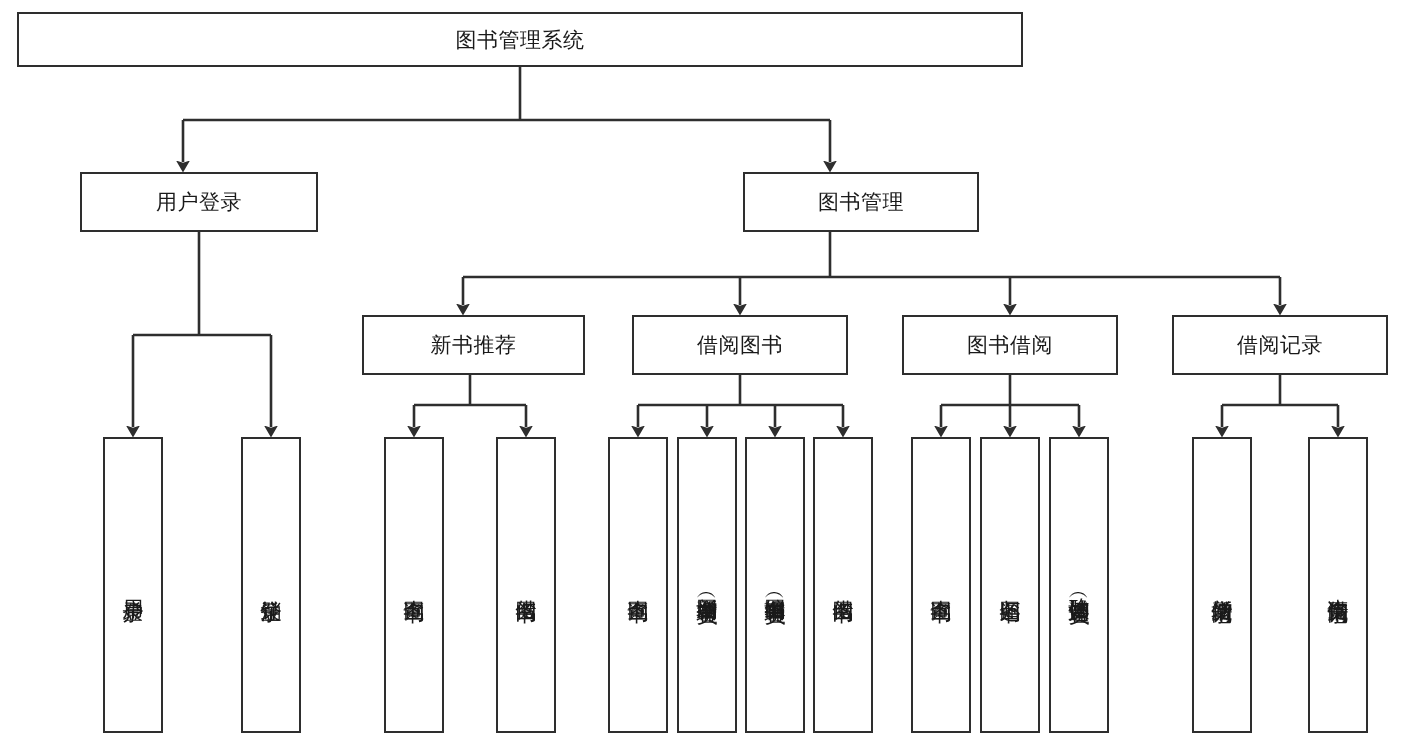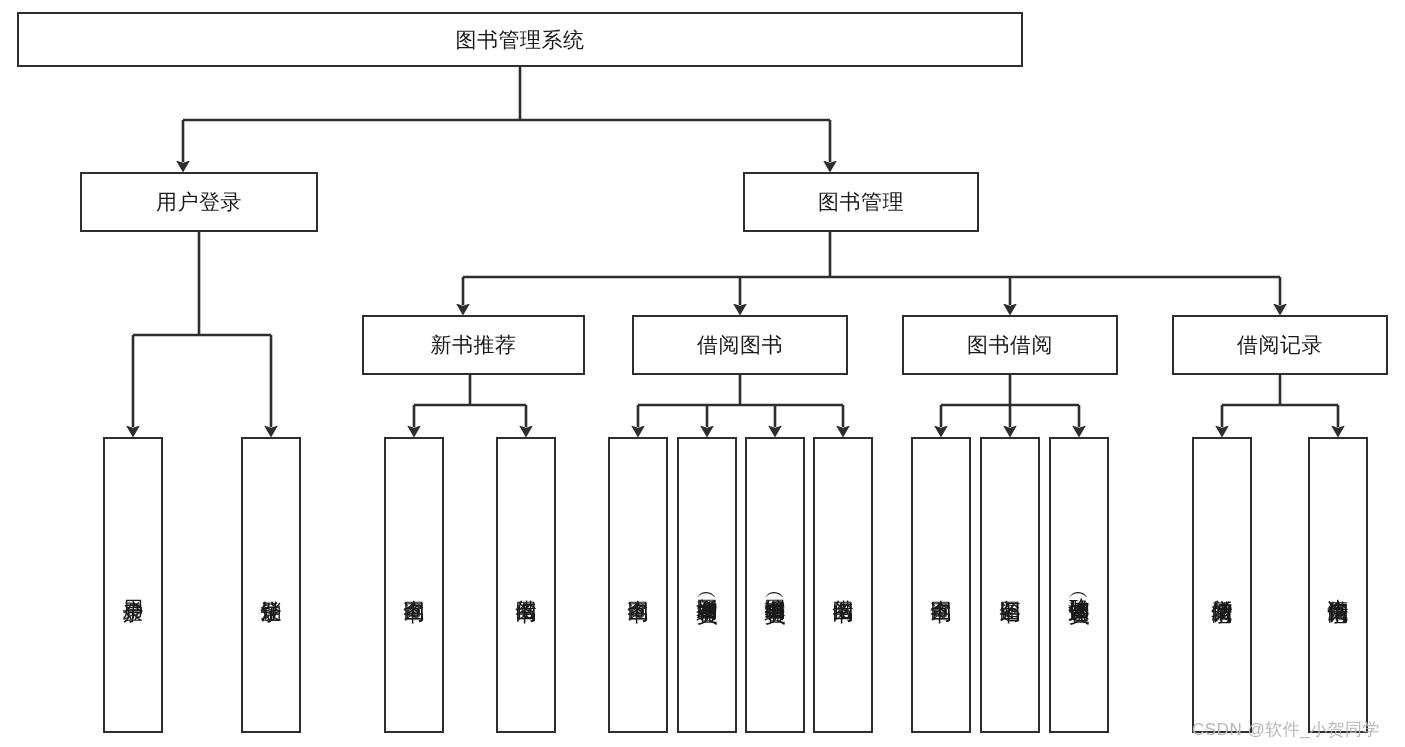--- a/index.html
+++ b/index.html
@@ -186,15 +186,14 @@
     <span class="vtext">确认归还（管理员）</span>
   </div>
 
   <div class="node-box node-v" style="left:1192px; top:437px; width:60px; height:296px;">
     <span class="vtext">新增借阅记录</span>
   </div>
   <div class="node-box node-v" style="left:1308px; top:437px; width:60px; height:296px;">
     <span class="vtext">查询借阅记录</span>
   </div>
 
-  <div class="watermark" style="left:1192px; top:718px;">CSDN @软件_小贺同学</div>
 
 </div>
 
 </body></html>

